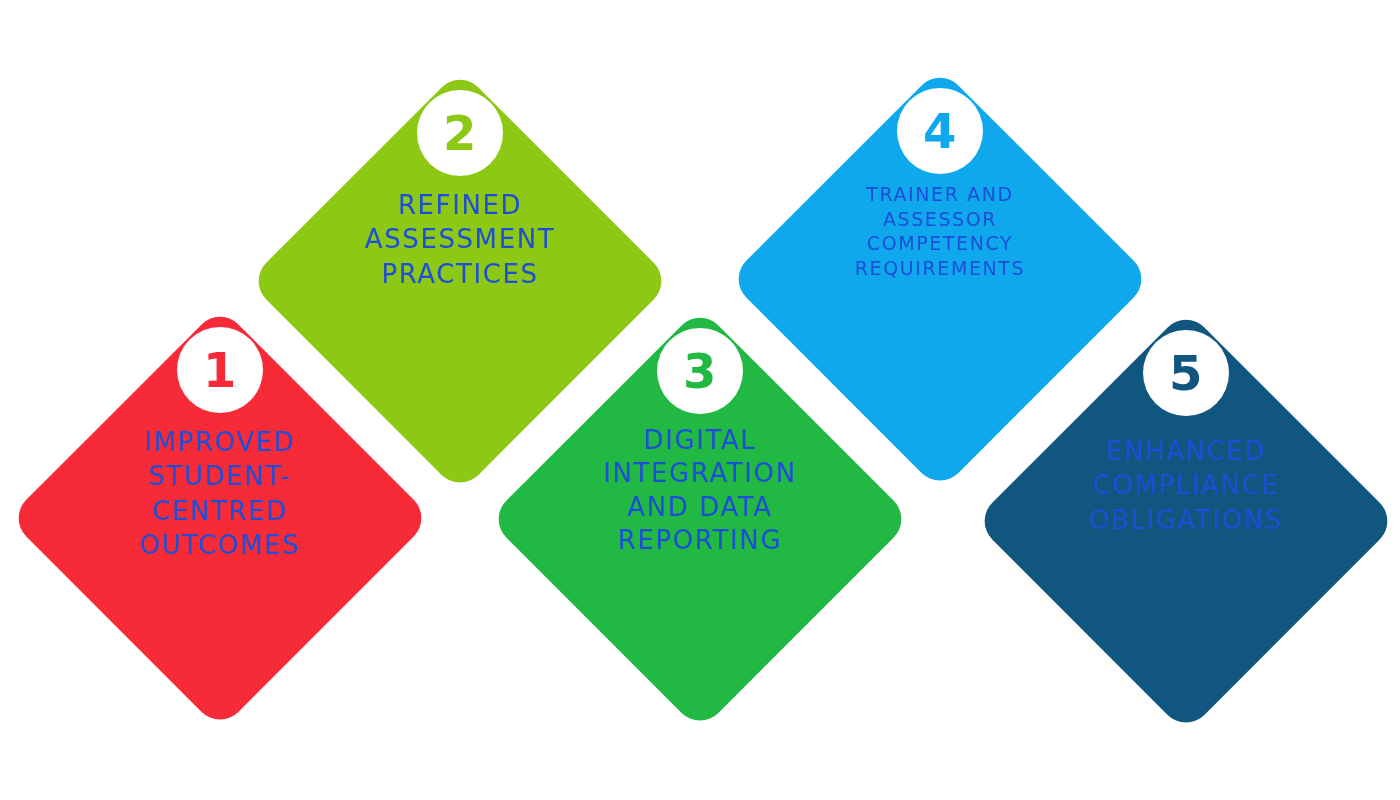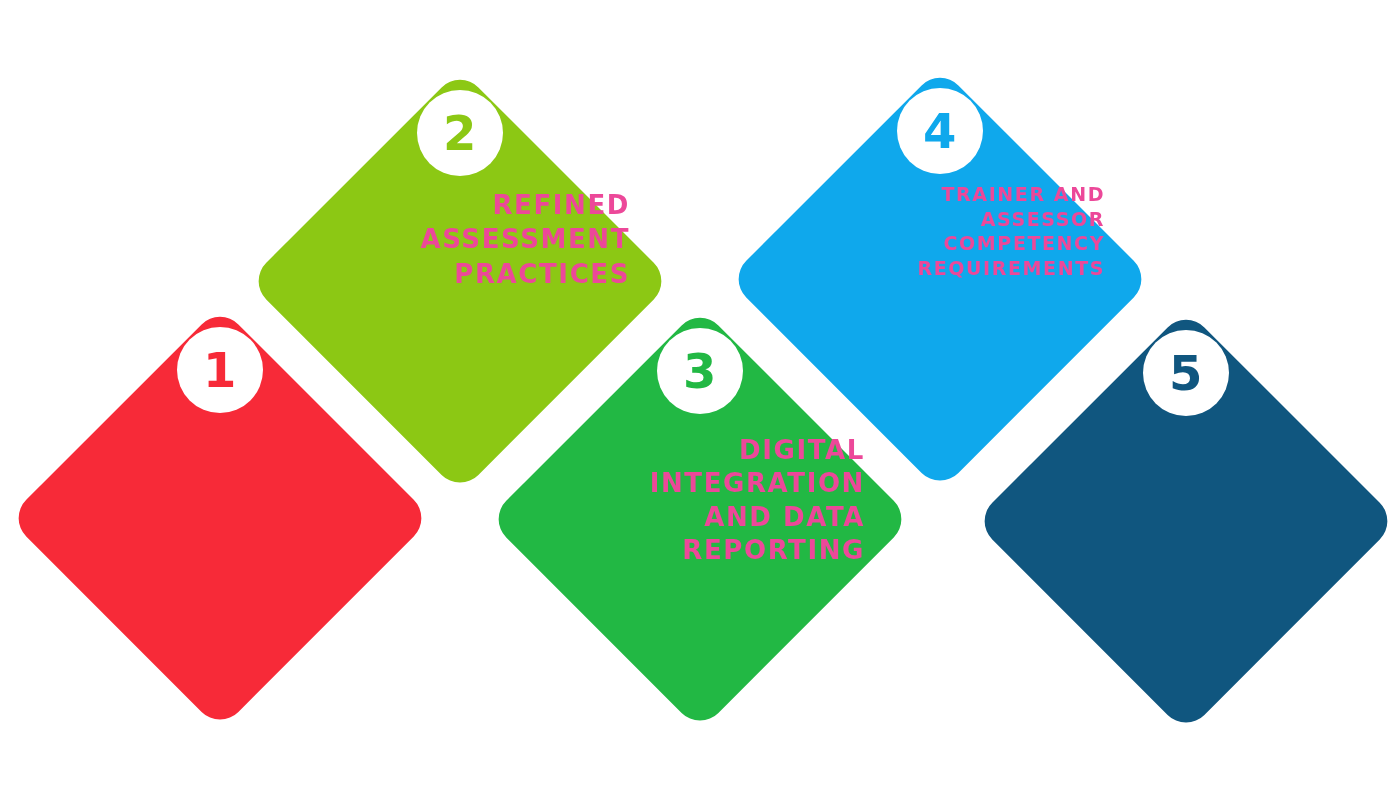--- a/index.html
+++ b/index.html
@@ -55,47 +55,51 @@
 
   .num-badge span {
     font-weight: 700;
     line-height: 1;
     letter-spacing: 0.5px;
     font-family: "DejaVu Sans", "Liberation Sans", sans-serif;
   }
 
   .node-label {
     position: relative;
-    color: #ec4899;
-    text-align: right;
+    color: #1d4ed8;
+    text-align: center;
     text-transform: uppercase;
-    font-weight: 700;
+    font-weight: 400;
     letter-spacing: 1.6px;
     white-space: pre-line;
     font-family: "DejaVu Sans", "Liberation Sans", sans-serif;
   }
 
   
   .n1 .node-label { font-size: 26px; line-height: 1.32; margin-top: 12px; width: 330px; }
   .n2 .node-label { font-size: 26px; line-height: 1.32; margin-top: 12px; width: 340px; }
-  .n3 .node-label { font-size: 26px; line-height: 1.28; margin-top: 20px; width: 330px; }
+  .n3 .node-label { font-size: 26px; line-height: 1.28; margin-top: 10px; width: 330px; }
   .n4 .node-label { font-size: 19px; line-height: 1.30; margin-top: 8px;  width: 330px; }
   .n5 .node-label { font-size: 26px; line-height: 1.32; margin-top: 18px; width: 330px; }
 </style>
 </head>
 <body>
 
 <div id="canvas" style="width: 1400px; height: 800px; background: rgb(255, 255, 255);">
 
   <div class="node n1" style="left: 220px; top: 518px; width: 424px; height: 424px;">
     <div class="diamond-shape" style="width: 299.813px; height: 299.813px; background: rgb(247, 42, 56);"></div>
     <div class="node-inner">
       <div class="num-badge" style="width: 86px; height: 86px; margin-top: 21px;">
         <span style="color: rgb(247, 42, 56); font-size: 48px;">1</span>
       </div>
+      <div class="node-label">IMPROVED
+STUDENT-
+CENTRED
+OUTCOMES</div>
     </div>
   </div>
 
   <div class="node n2" style="left: 460px; top: 281px; width: 424px; height: 424px;">
     <div class="diamond-shape" style="width: 299.813px; height: 299.813px; background: rgb(140, 200, 20);"></div>
     <div class="node-inner">
       <div class="num-badge" style="width: 86px; height: 86px; margin-top: 21px;">
         <span style="color: rgb(140, 200, 20); font-size: 48px;">2</span>
       </div>
       <div class="node-label">REFINED
@@ -129,16 +133,19 @@
 REQUIREMENTS</div>
     </div>
   </div>
 
   <div class="node n5" style="left: 1186px; top: 521px; width: 424px; height: 424px;">
     <div class="diamond-shape" style="width: 299.813px; height: 299.813px; background: rgb(16, 86, 127);"></div>
     <div class="node-inner">
       <div class="num-badge" style="width: 86px; height: 86px; margin-top: 21px;">
         <span style="color: rgb(16, 86, 127); font-size: 48px;">5</span>
       </div>
+      <div class="node-label">ENHANCED
+COMPLIANCE
+OBLIGATIONS</div>
     </div>
   </div>
 
 </div>
 
 </body></html>

